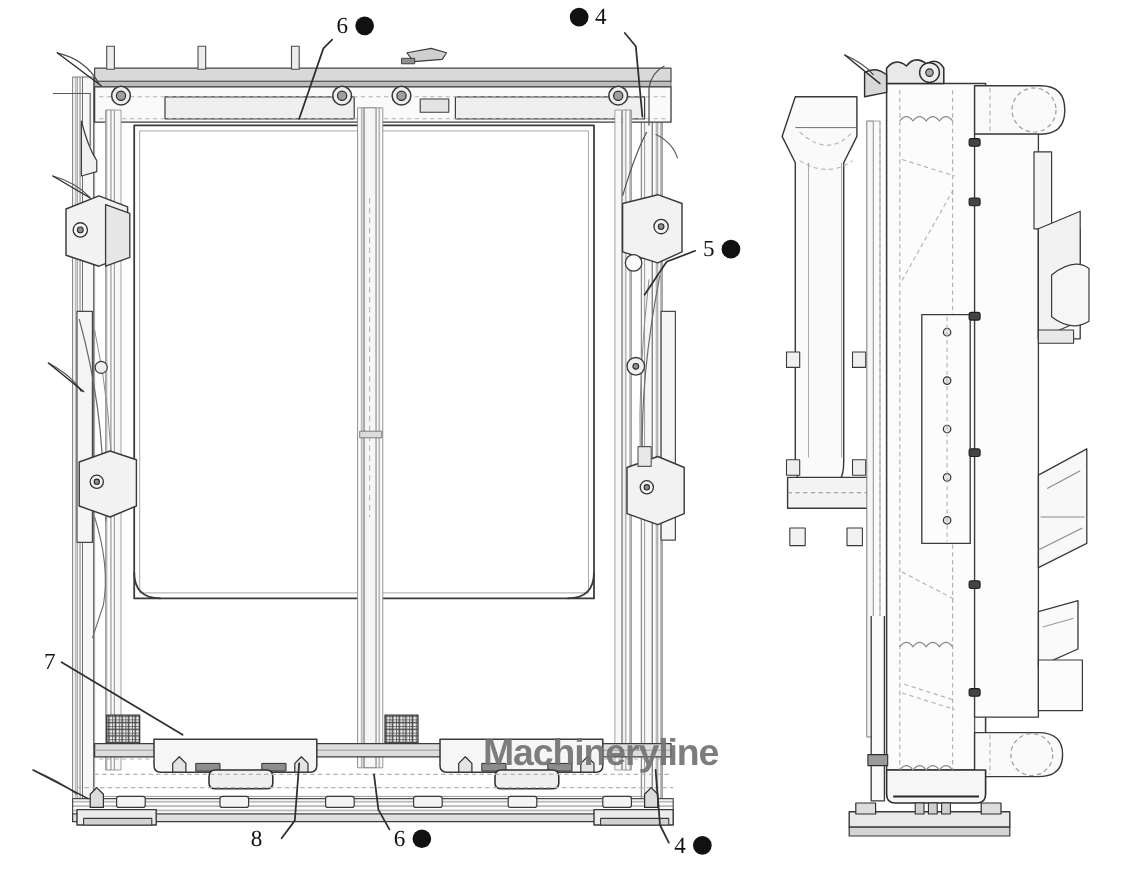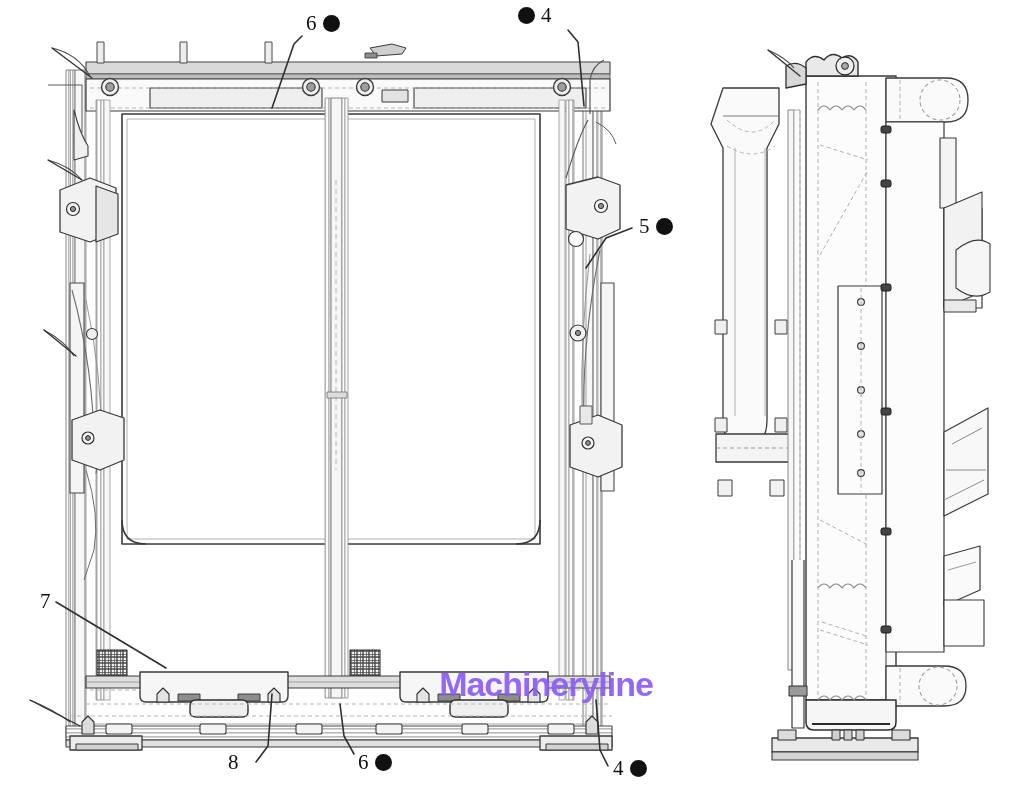--- a/index.html
+++ b/index.html
@@ -7,21 +7,21 @@
   body{width:1024px;height:804px;overflow:hidden;
        font-family:"Liberation Serif", serif;}
   #stage{position:relative;width:1024px;height:804px;background:#fff;}
   svg.layer{position:absolute;left:0;top:0;width:1024px;height:804px;}
   .callout{position:absolute;display:flex;align-items:center;gap:6px;}
   .callout .num{font-family:"Liberation Serif",serif;font-size:21px;color:#111;line-height:1;}
   .callout .dot{width:17px;height:17px;border-radius:50%;background:#111;display:block;}
   .callout.rev{flex-direction:row-reverse;}
   .wm{position:absolute;left:396px;top:663px;width:300px;height:42px;
       font-family:"Liberation Sans",sans-serif;font-weight:bold;font-size:34px;
-      letter-spacing:-1px;color:#8b5cf6;opacity:.92;
+      letter-spacing:-1px;color:#737373;opacity:.92;
       display:flex;align-items:center;justify-content:center;
       pointer-events:none;white-space:nowrap;}
 </style>
 </head>
 <body>
 
 <div id="stage">
 
   <svg class="layer" viewBox="0 0 1024 804" preserveAspectRatio="none">
     <defs>

